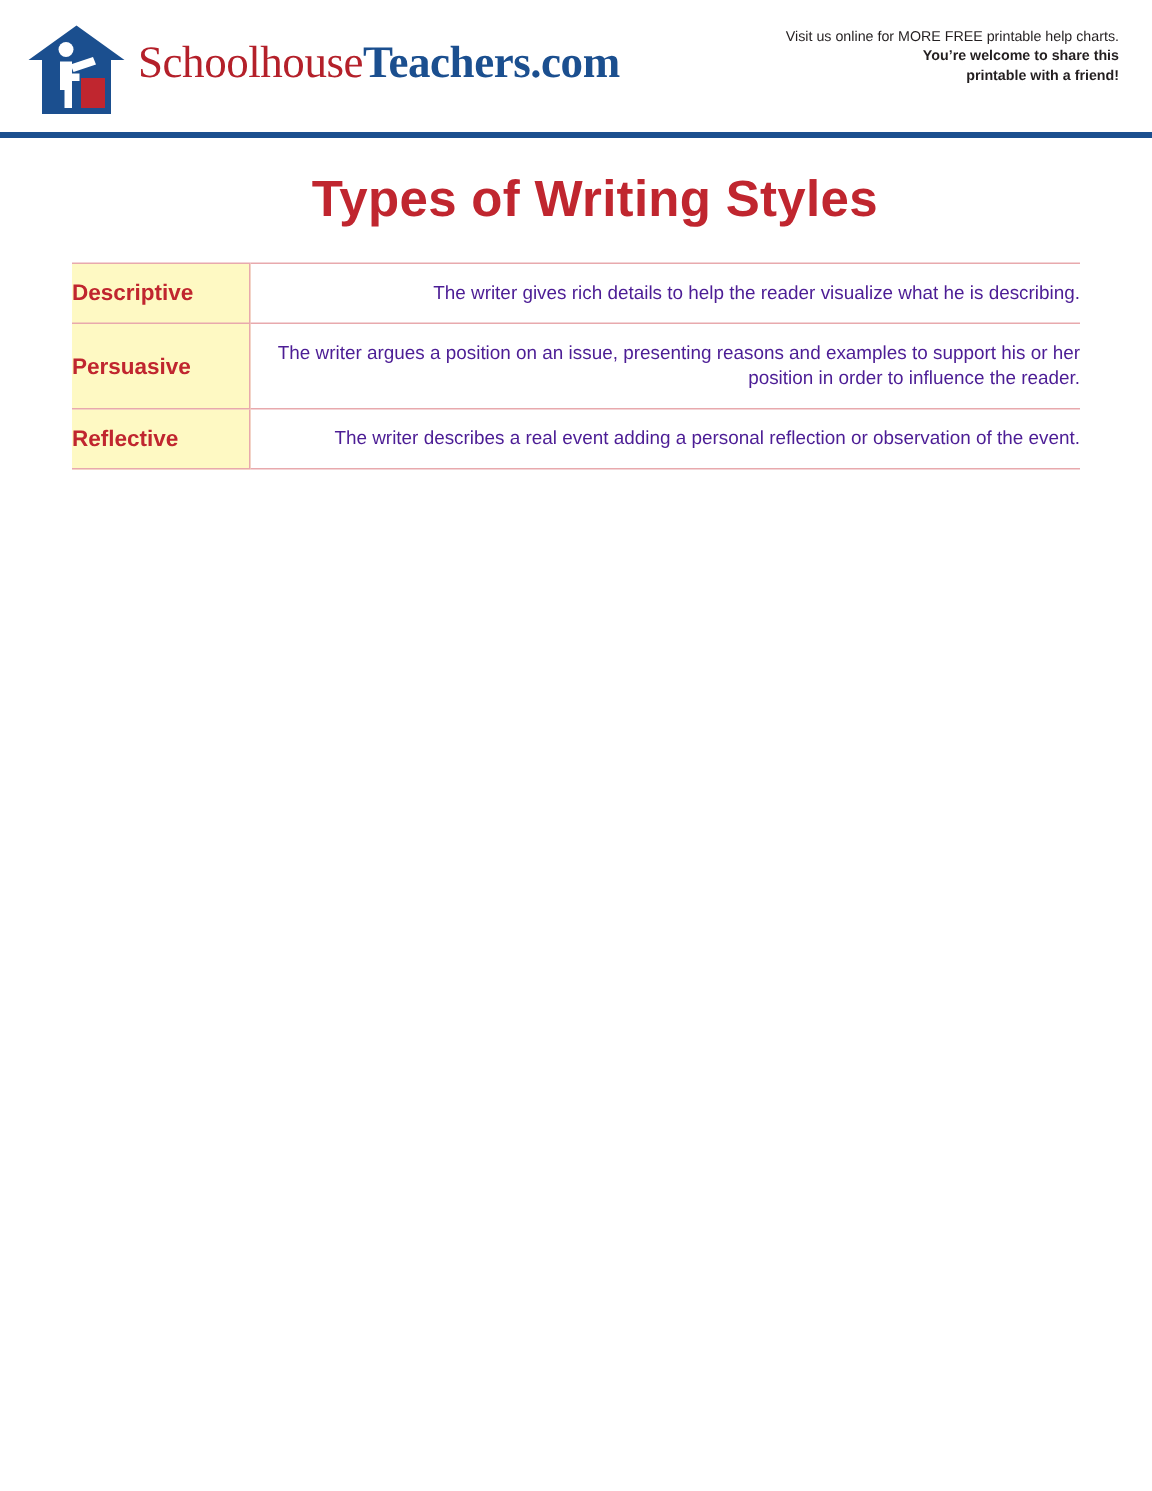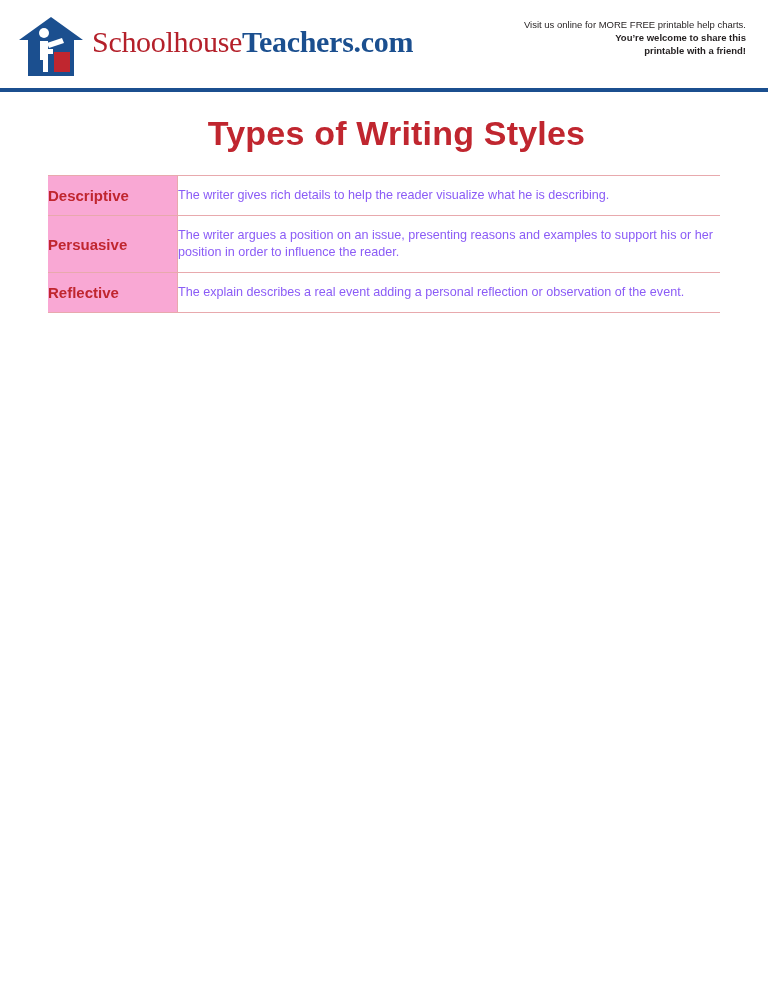--- a/index.html
+++ b/index.html
@@ -130,34 +130,35 @@
   }
   table.chart tr {
     border-top: 1px solid #e8a9ad;
     border-bottom: 1px solid #e8a9ad;
   }
   table.chart td {
     vertical-align: middle;
     padding: 11px 0;
   }
   td.style-name {
-    width: 129px;
-    background: #f9a8d4;
+    width: 118px;
+    background: #fef9c3;
     color: #c0262f;
     font-weight: bold;
     font-size: 15px;
     padding-left: 12px;
     border-right: 1px solid #e8a9ad;
   }
   td.style-desc {
     padding-left: 16px;
     padding-right: 10px;
     font-size: 12.6px;
     line-height: 17px;
-    color: #8b5cf6;
+    color: #4c1d95;
+    text-align: right;
   }
 </style>
 </head>
 <body>
 
 <div class="page">
 
   <div class="header">
 
     <div class="logo-block">
@@ -194,19 +195,19 @@
         <tr>
           <td class="style-name">Descriptive</td>
           <td class="style-desc">The writer gives rich details to help the reader visualize what he is describing.</td>
         </tr>
         <tr>
           <td class="style-name">Persuasive</td>
           <td class="style-desc">The writer argues a position on an issue, presenting reasons and examples to support his or her position in order to influence the reader.</td>
         </tr>
         <tr>
           <td class="style-name">Reflective</td>
-          <td class="style-desc">The explain describes a real event adding a personal reflection or observation of the event.</td>
+          <td class="style-desc">The writer describes a real event adding a personal reflection or observation of the event.</td>
         </tr>
       </tbody>
     </table>
   </div>
 
 </div>
 
 </body></html>

